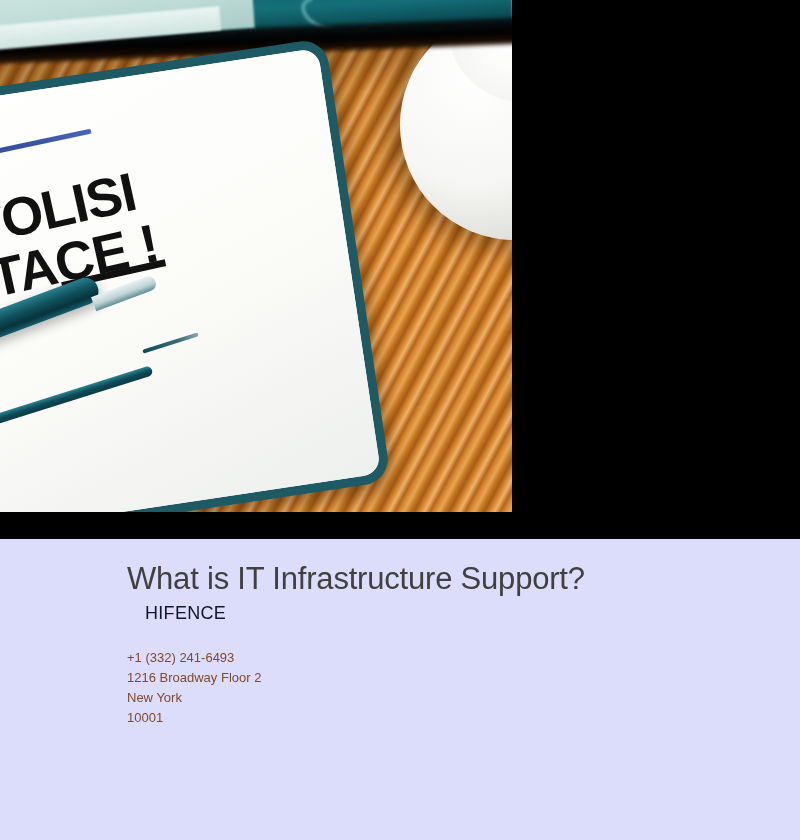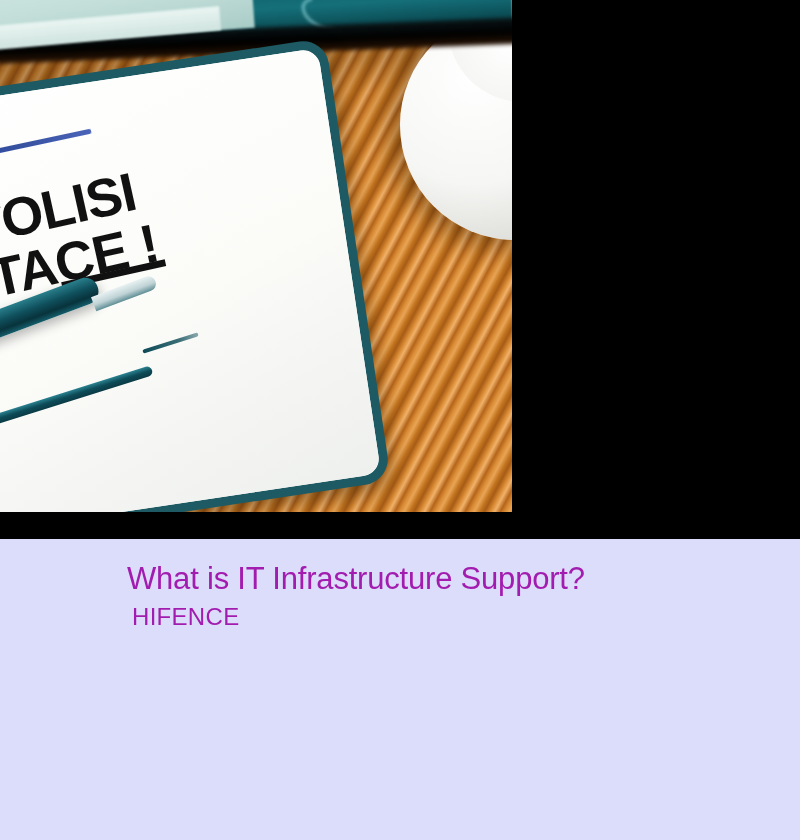--- a/index.html
+++ b/index.html
@@ -288,31 +288,31 @@
     width: 800px;
     height: 301px;
     background: #dcdcfb;
   }
   .page-title {
     position: absolute;
     left: 127px;
     top: 22px;
     font-size: 31px;
     font-weight: normal;
-    color: #a21caf;
+    color: #404040;
     margin: 0;
     letter-spacing: -0.2px;
     white-space: nowrap;
   }
   .brand-name {
     position: absolute;
-    left: 132px;
+    left: 145px;
     top: 64px;
-    font-size: 24px;
-    color: #a21caf;
+    font-size: 18px;
+    color: #0f172a;
     letter-spacing: 0.3px;
     white-space: nowrap;
   }
   .contact-block {
     position: absolute;
     left: 127px;
     top: 109px;
     color: #7e4a2e;
     font-size: 13px;
     line-height: 20px;
@@ -371,15 +371,21 @@
 
   </div>
 </div>
 
 <div class="content">
 
   <h1 class="page-title">What is IT Infrastructure Support?</h1>
 
   <div class="brand-name">HIFENCE</div>
 
+  <div class="contact-block">
+    <span class="contact-line">+1 (332) 241-6493</span>
+    <span class="contact-line">1216 Broadway Floor 2</span>
+    <span class="contact-line">New York</span>
+    <span class="contact-line">10001</span>
+  </div>
 
 
 </div>
 
 </body></html>

